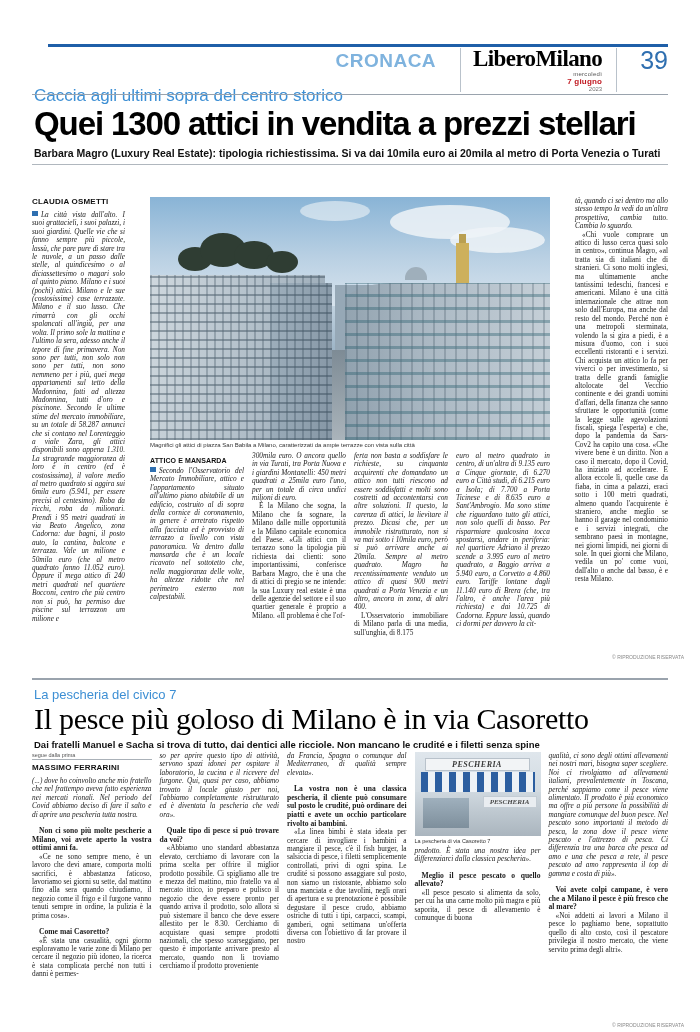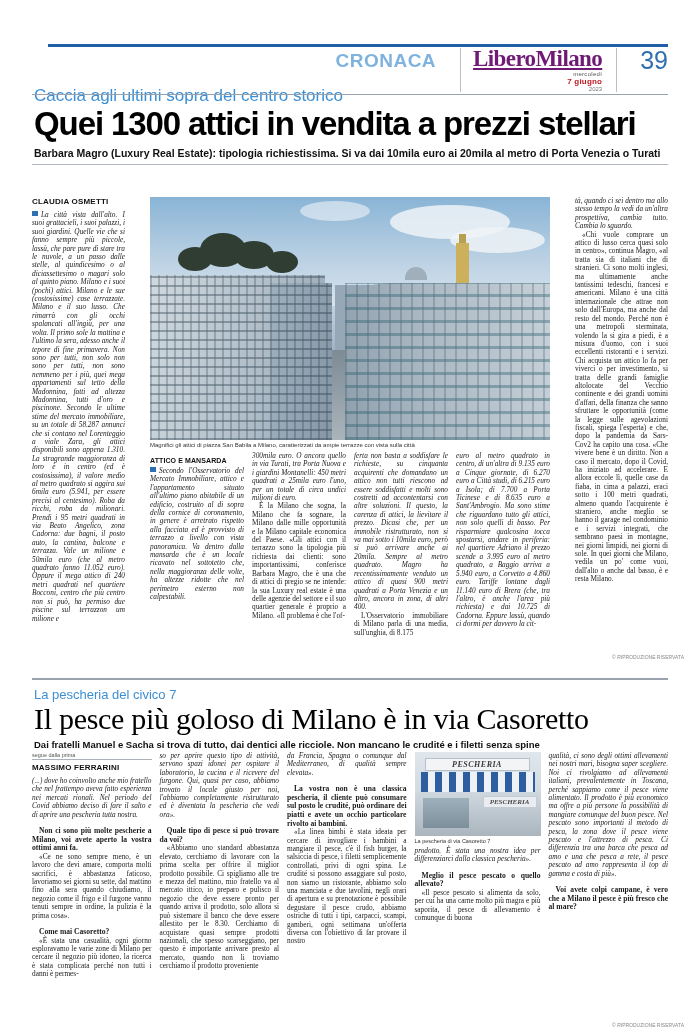--- a/index.html
+++ b/index.html
@@ -29,21 +29,21 @@
   .section-name {
     font-family: "Liberation Sans", sans-serif;
     font-weight: bold; font-size: 19px; letter-spacing: 0.5px;
     color: #7fb3de; padding: 2px 12px 0 0; align-self: flex-start;
   }
   .vrule { width: 1px; background: #b9c2cb; margin: 0 12px; }
   .logo-wrap { text-align: right; position: relative; padding-right: 2px; }
   .logo {
     font-family: "Liberation Serif", serif;
     font-weight: bold; font-size: 23px; line-height: 22px;
-    letter-spacing: -0.6px; color: #701a75; text-decoration: underline;
+    letter-spacing: -0.6px; color: #000000;
   }
   .logo-sub1 {
     font-family: "Liberation Sans", sans-serif;
     font-size: 6px; color: #555; letter-spacing: 0.3px; margin-top: 1px;
   }
   .logo-sub2 {
     font-family: "Liberation Sans", sans-serif;
     font-weight: bold; font-size: 8px; color: #c01820; letter-spacing: 0.2px;
   }
   .logo-sub3 { font-family: "Liberation Sans", sans-serif; font-size: 6px; color: #777; }
@@ -394,19 +394,20 @@
           <p class="first">prodotto. È stata una nostra idea per differenziarci dalla classica pescheria».</p>
           <p class="qhead">Meglio il pesce pescato o quello allevato?</p>
           <p>«Il pesce pescato si alimenta da solo, per cui ha una carne molto più magra e più saporita, il pesce di allevamento è comunque di buona</p>
         </div>
       </div>
 
       <div class="col2">
         <div class="bodytext">
           <p class="first">qualità, ci sono degli ottimi allevamenti nei nostri mari, bisogna saper scegliere. Noi ci rivolgiamo ad allevamenti italiani, prevalentemente in Toscana, perché sappiamo come il pesce viene alimentato. Il prodotto è più economico ma offre a più persone la possibilità di mangiare comunque del buon pesce. Nel pescato sono importanti il metodo di pesca, la zona dove il pesce viene pescato e l'attrezzo di pesca. Ci differenzia tra una barca che pesca ad amo e una che pesca a rete, il pesce pescato ad amo rappresenta il top di gamma e costa di più».</p>
           <p class="qhead">Voi avete colpi campane, è vero che a Milano il pesce è più fresco che al mare?</p>
+          <p>«Noi addetti ai lavori a Milano il pesce lo paghiamo bene, soprattutto quello di alto costo, così il pescatore privilegia il nostro mercato, che viene servito prima degli altri».</p>
         </div>
       </div>
     </div>
   </div>
 
   <div class="copyright">© RIPRODUZIONE RISERVATA</div>
 </div>
 
 </body></html>

